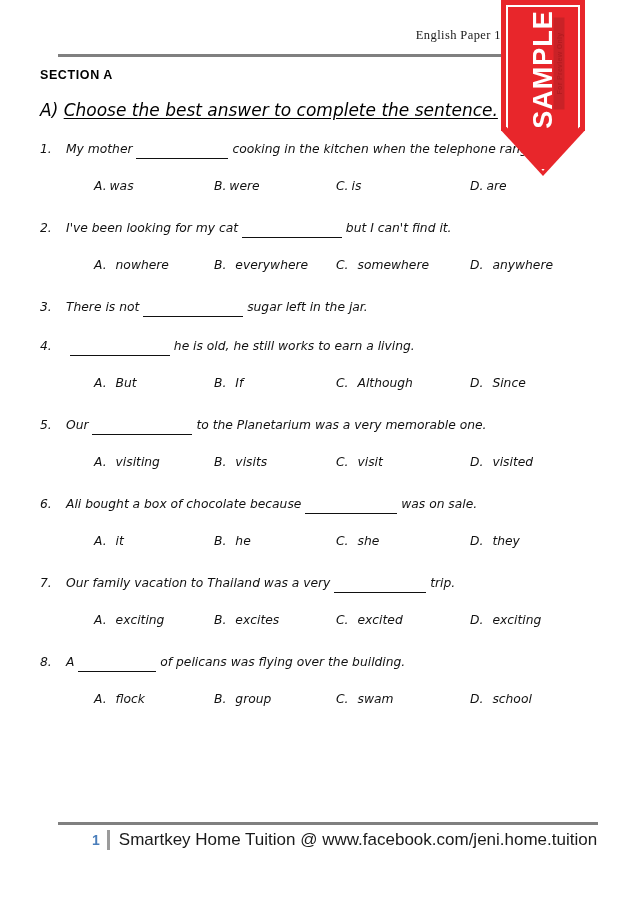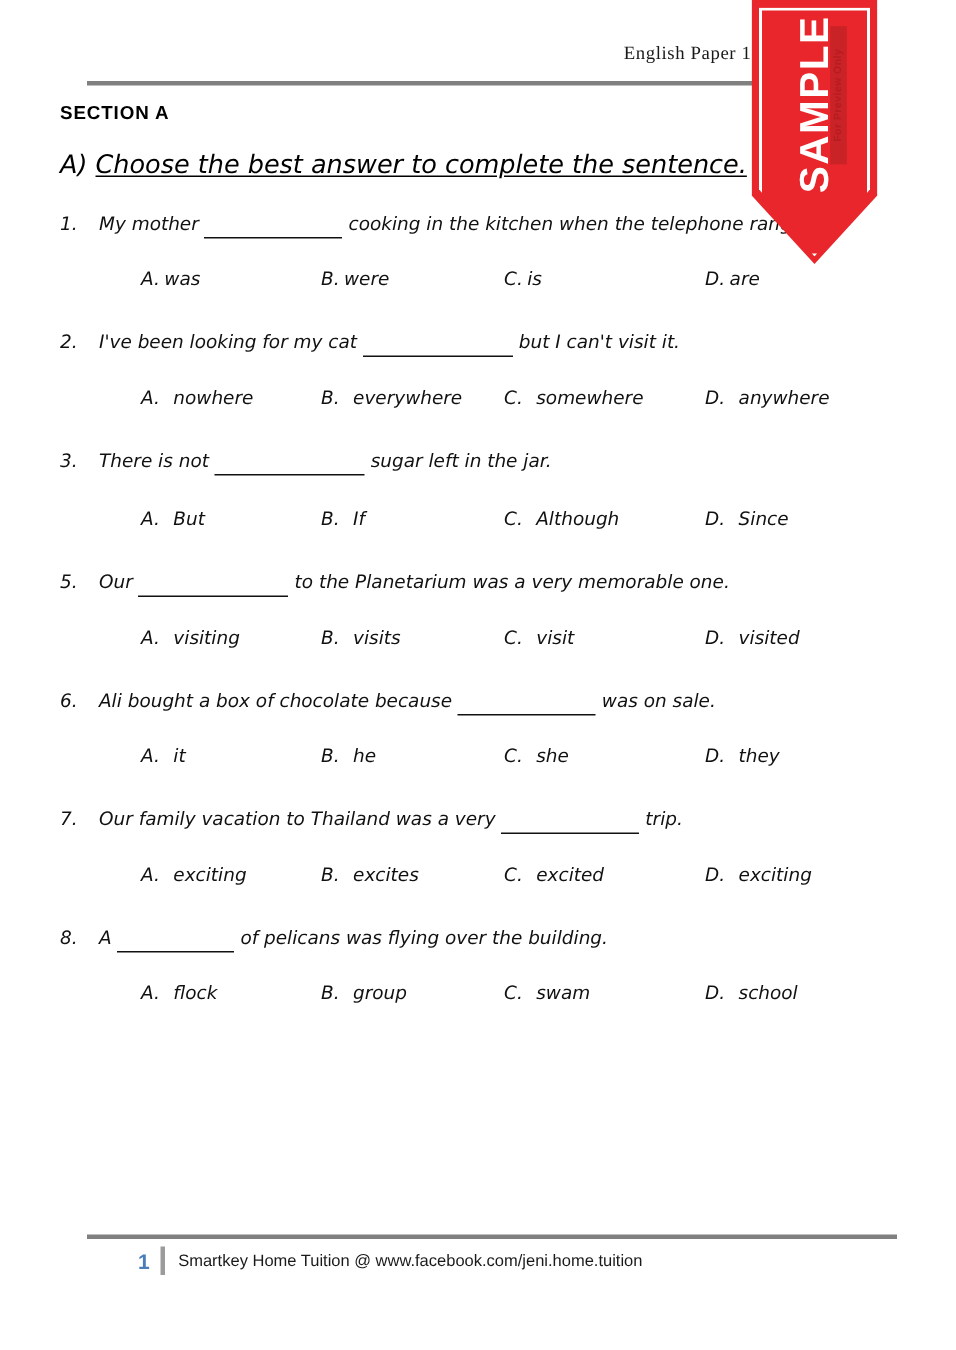--- a/index.html
+++ b/index.html
@@ -169,21 +169,21 @@
   }
   .footer-divider {
     width: 3px;
     align-self: stretch;
     min-height: 19px;
     background: #9b9b9b;
     margin-right: 9px;
   }
   .footer-text {
     font-family: "Liberation Sans", sans-serif;
-    font-size: 11px;
+    font-size: 17px;
     color: #1a1a1a;
     white-space: nowrap;
   }
 
   
   .sample-ribbon {
     position: absolute;
     top: 0;
     left: 501px;
     width: 84px;
@@ -258,32 +258,33 @@
         <div class="question">
           <div class="q-stem"><span class="q-num">1.</span><span class="q-text">My mother</span> <span class="blank w-md">&nbsp;</span> <span class="q-text">cooking in the kitchen when the telephone rang.</span></div>
           <div class="q-options gap-tight">
             <div class="opt col-a"><span class="opt-letter">A.</span><span class="opt-val">was</span></div>
             <div class="opt col-b"><span class="opt-letter">B.</span><span class="opt-val">were</span></div>
             <div class="opt col-c"><span class="opt-letter">C.</span><span class="opt-val">is</span></div>
             <div class="opt col-d"><span class="opt-letter">D.</span><span class="opt-val">are</span></div>
           </div>
         </div>
         <div class="question">
-          <div class="q-stem"><span class="q-num">2.</span><span class="q-text">I've been looking for my cat</span> <span class="blank w-lg">&nbsp;</span> <span class="q-text">but I can't visit it.</span></div>
+          <div class="q-stem"><span class="q-num">2.</span><span class="q-text">I've been looking for my cat</span> <span class="blank w-lg">&nbsp;</span> <span class="q-text">but I can't find it.</span></div>
           <div class="q-options gap-wide">
             <div class="opt col-a"><span class="opt-letter">A.</span><span class="opt-val">nowhere</span></div>
             <div class="opt col-b"><span class="opt-letter">B.</span><span class="opt-val">everywhere</span></div>
             <div class="opt col-c"><span class="opt-letter">C.</span><span class="opt-val">somewhere</span></div>
             <div class="opt col-d"><span class="opt-letter">D.</span><span class="opt-val">anywhere</span></div>
           </div>
         </div>
         <div class="question">
           <div class="q-stem"><span class="q-num">3.</span><span class="q-text">There is not</span> <span class="blank w-lg">&nbsp;</span> <span class="q-text">sugar left in the jar.</span></div>
         </div>
         <div class="question">
+          <div class="q-stem"><span class="q-num">4.</span><span class="q-text"></span> <span class="blank w-lg">&nbsp;</span> <span class="q-text">he is old, he still works to earn a living.</span></div>
           <div class="q-options gap-wide">
             <div class="opt col-a"><span class="opt-letter">A.</span><span class="opt-val">But</span></div>
             <div class="opt col-b"><span class="opt-letter">B.</span><span class="opt-val">If</span></div>
             <div class="opt col-c"><span class="opt-letter">C.</span><span class="opt-val">Although</span></div>
             <div class="opt col-d"><span class="opt-letter">D.</span><span class="opt-val">Since</span></div>
           </div>
         </div>
         <div class="question">
           <div class="q-stem"><span class="q-num">5.</span><span class="q-text">Our</span> <span class="blank w-lg">&nbsp;</span> <span class="q-text">to the Planetarium was a very memorable one.</span></div>
           <div class="q-options gap-wide">

